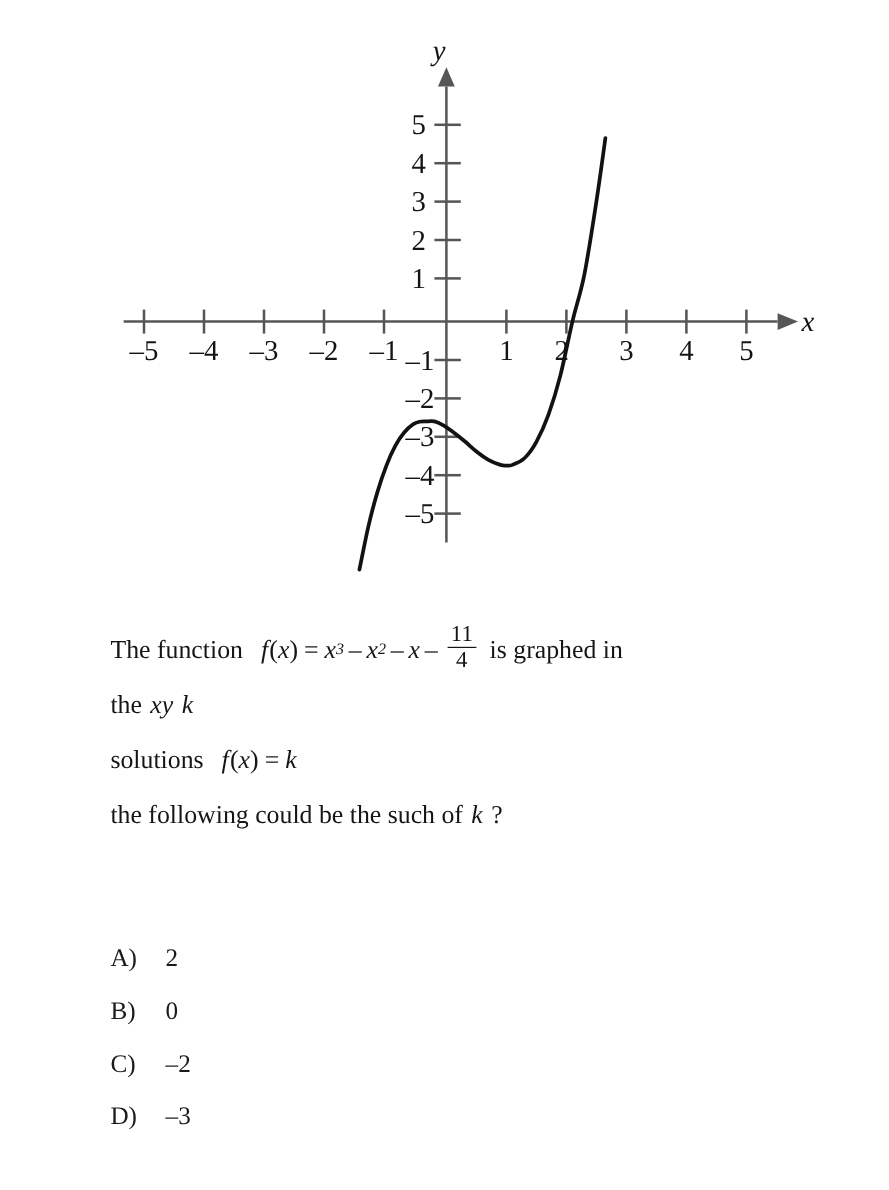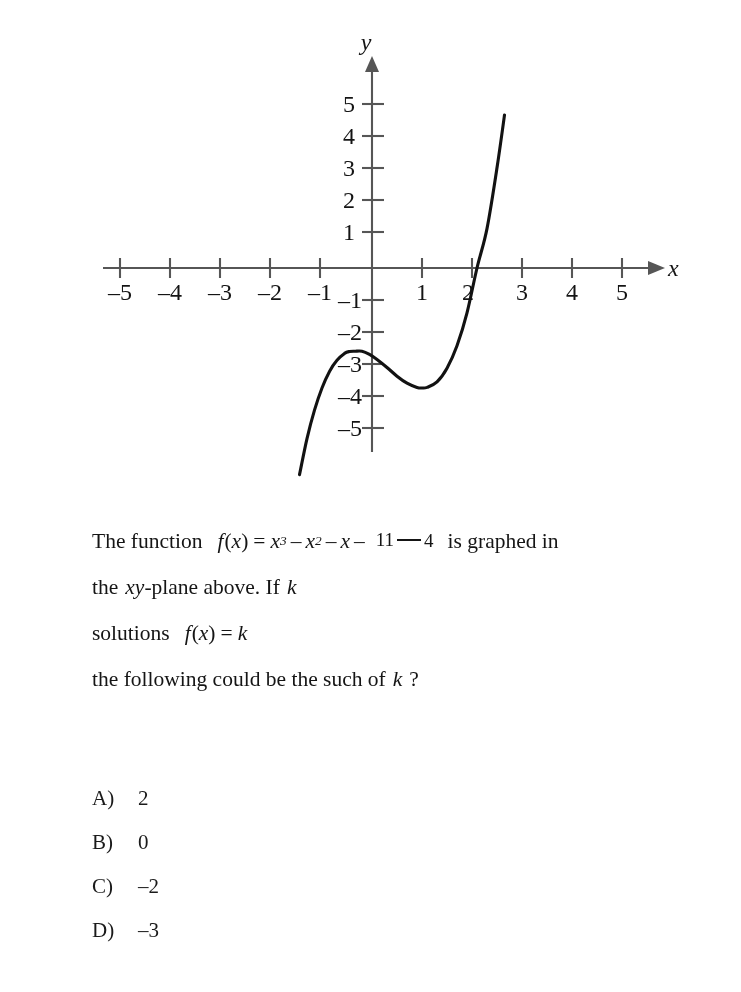--- a/index.html
+++ b/index.html
@@ -71,21 +71,21 @@
   .sup {
     font-size: 0.62em;
     vertical-align: super;
     font-style: italic;
     line-height: 0;
   }
   .op { font-style: normal; margin: 0 4px; }
   .eq { font-style: normal; margin: 0 5px; }
   .frac {
     display: inline-flex;
-    flex-direction: row;
+    flex-direction: column;
     align-items: center;
     vertical-align: middle;
     margin: 0 4px;
     position: relative;
     top: -1px;
     font-style: normal;
   }
   .frac .num {
     font-size: 19px;
     line-height: 20px;
@@ -217,21 +217,20 @@
       <span class="den">4</span>
     </span>
     <span class="sp"></span>
     <span>is graphed in</span>
   </div>
 
   <div class="q-line">
     <span>the</span>
     <span class="sp"></span>
     <span class="mi">xy</span>
-      <span>-plane above.  If</span>
     <span class="sp"></span>
     <span class="mi">k</span>
     <span class="sp"></span>
   </div>
 
   <div class="q-line">
     <span>solutions</span>
     <span class="sp"></span>
       <span class="sp"></span>
     <span class="math">f</span>

